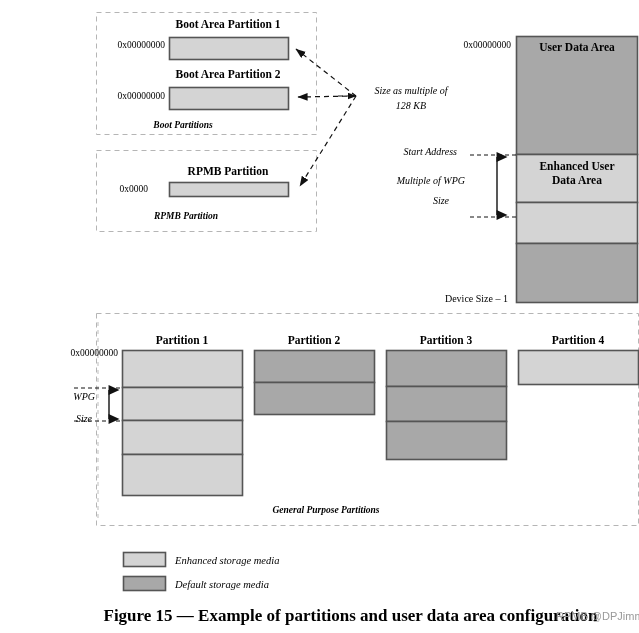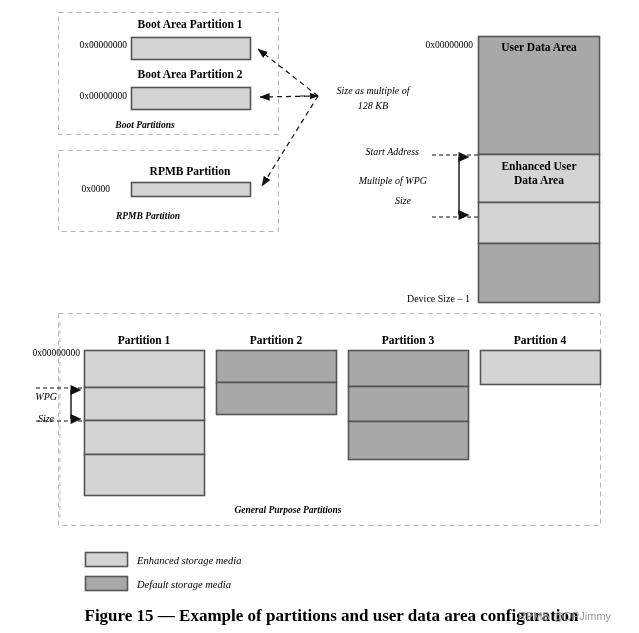--- a/index.html
+++ b/index.html
@@ -1,21 +1,21 @@
 <!DOCTYPE html>
 <html><head>
 <meta charset="utf-8">
 <title>Figure 15</title>
 <style>
   html,body{margin:0;padding:0;background:#ffffff;}
   body{
     width:639px;height:633px;position:relative;overflow:hidden;
     font-family:"Liberation Serif",serif;color:#000;
   }
-  #figure-root{position:absolute;inset:0;}
+  #figure-root{position:absolute;inset:0;margin-left:38px;}
   svg{display:block;}
   .dashbox{fill:none;stroke:#b5b5b5;stroke-width:1;stroke-dasharray:5 4;}
   .blk{stroke:#555555;stroke-width:1.6;}
   .blk-light{fill:#d4d4d4;}
   .blk-dark{fill:#a8a8a8;}
   .lead{stroke:#111111;stroke-width:1.2;stroke-dasharray:5 4;fill:none;}
   .guide{stroke:#111111;stroke-width:1;stroke-dasharray:4 3;fill:none;}
   .vguide{stroke:#bdbdbd;stroke-width:1;stroke-dasharray:4 4;fill:none;}
   .dimline{stroke:#111111;stroke-width:1.4;fill:none;}
   text{fill:#000;}

